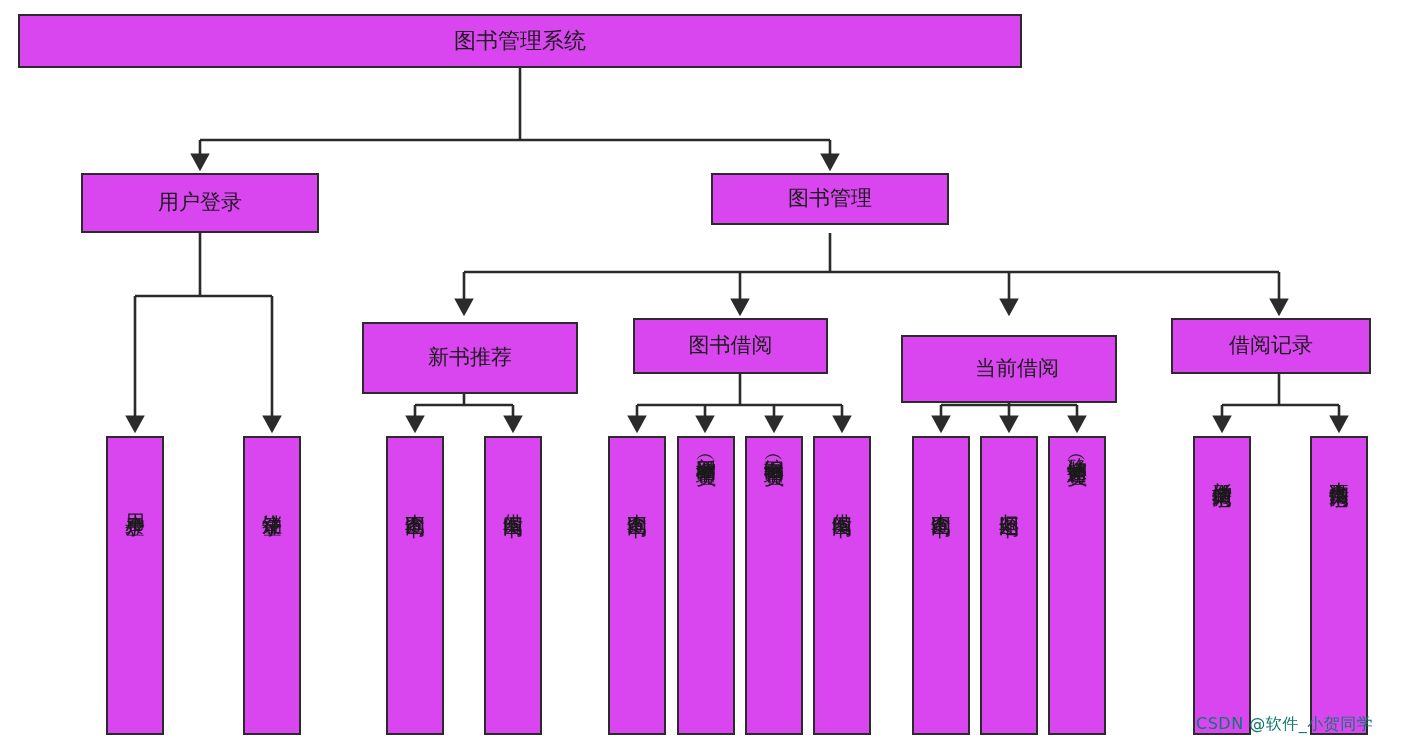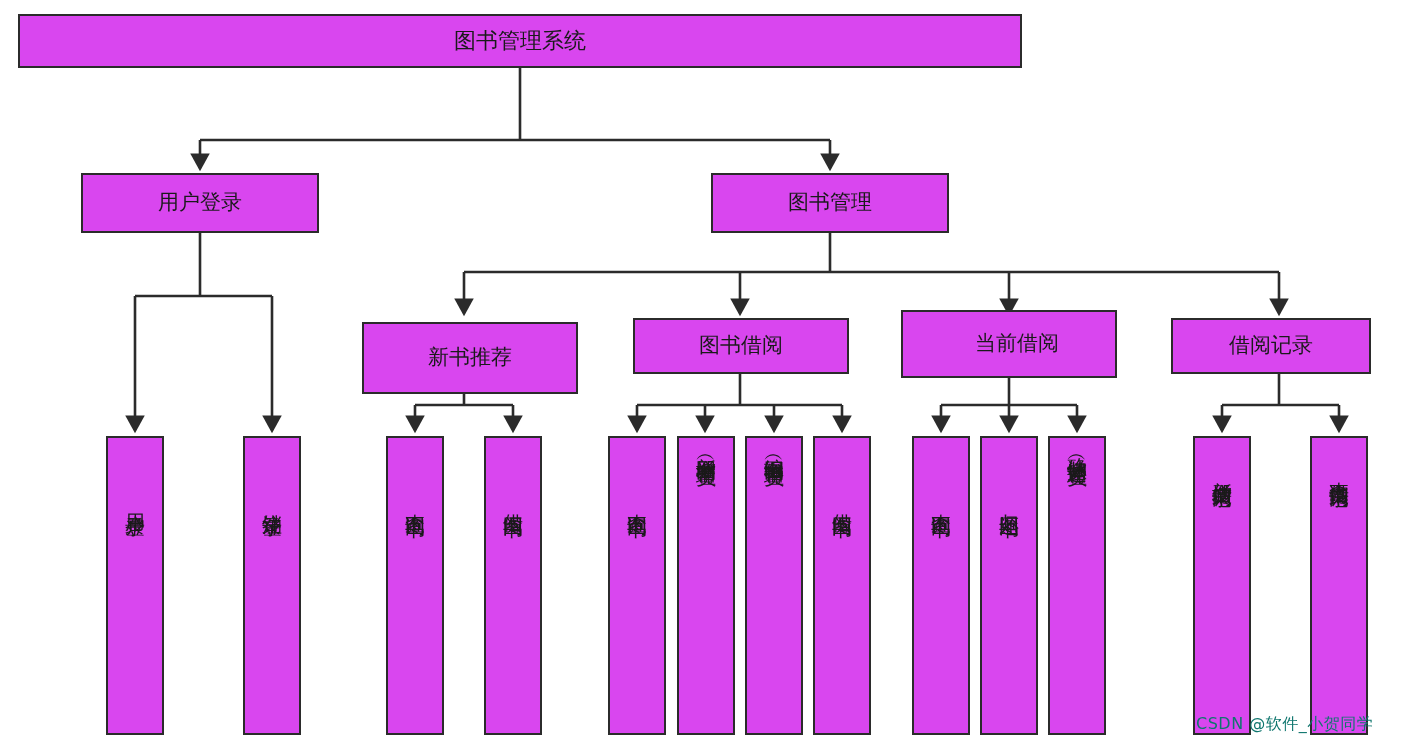--- a/index.html
+++ b/index.html
@@ -134,33 +134,33 @@
   </svg>
 
   <div class="node root horiz" style="left:18px; top:14px; width:1004px; height:54px;">
     <span class="node-label">图书管理系统</span>
   </div>
 
   <div class="node horiz" style="left:81px; top:173px; width:238px; height:60px;">
     <span class="node-label">用户登录</span>
   </div>
 
-  <div class="node horiz" style="left:711px; top:173px; width:238px; height:60px;">
+  <div class="node horiz" style="left:711px; top:173px; width:238px; height:52px;">
     <span class="node-label">图书管理</span>
   </div>
 
   <div class="node horiz" style="left:362px; top:322px; width:216px; height:72px;">
     <span class="node-label">新书推荐</span>
   </div>
 
-  <div class="node horiz" style="left:633px; top:318px; width:216px; height:56px;">
+  <div class="node horiz" style="left:633px; top:318px; width:195px; height:56px;">
     <span class="node-label">图书借阅</span>
   </div>
 
-  <div class="node horiz" style="left:901px; top:310px; width:216px; height:68px;padding-left:16px;">
+  <div class="node horiz" style="left:901px; top:335px; width:216px; height:68px;padding-left:16px;">
     <span class="node-label">当前借阅</span>
   </div>
 
   <div class="node horiz" style="left:1171px; top:318px; width:200px; height:56px;">
     <span class="node-label">借阅记录</span>
   </div>
 
   <div class="node vert" style="left:106px; top:436px; width:58px; height:299px; padding-top:60px;">
     <span class="node-label">用户登录</span>
   </div>

